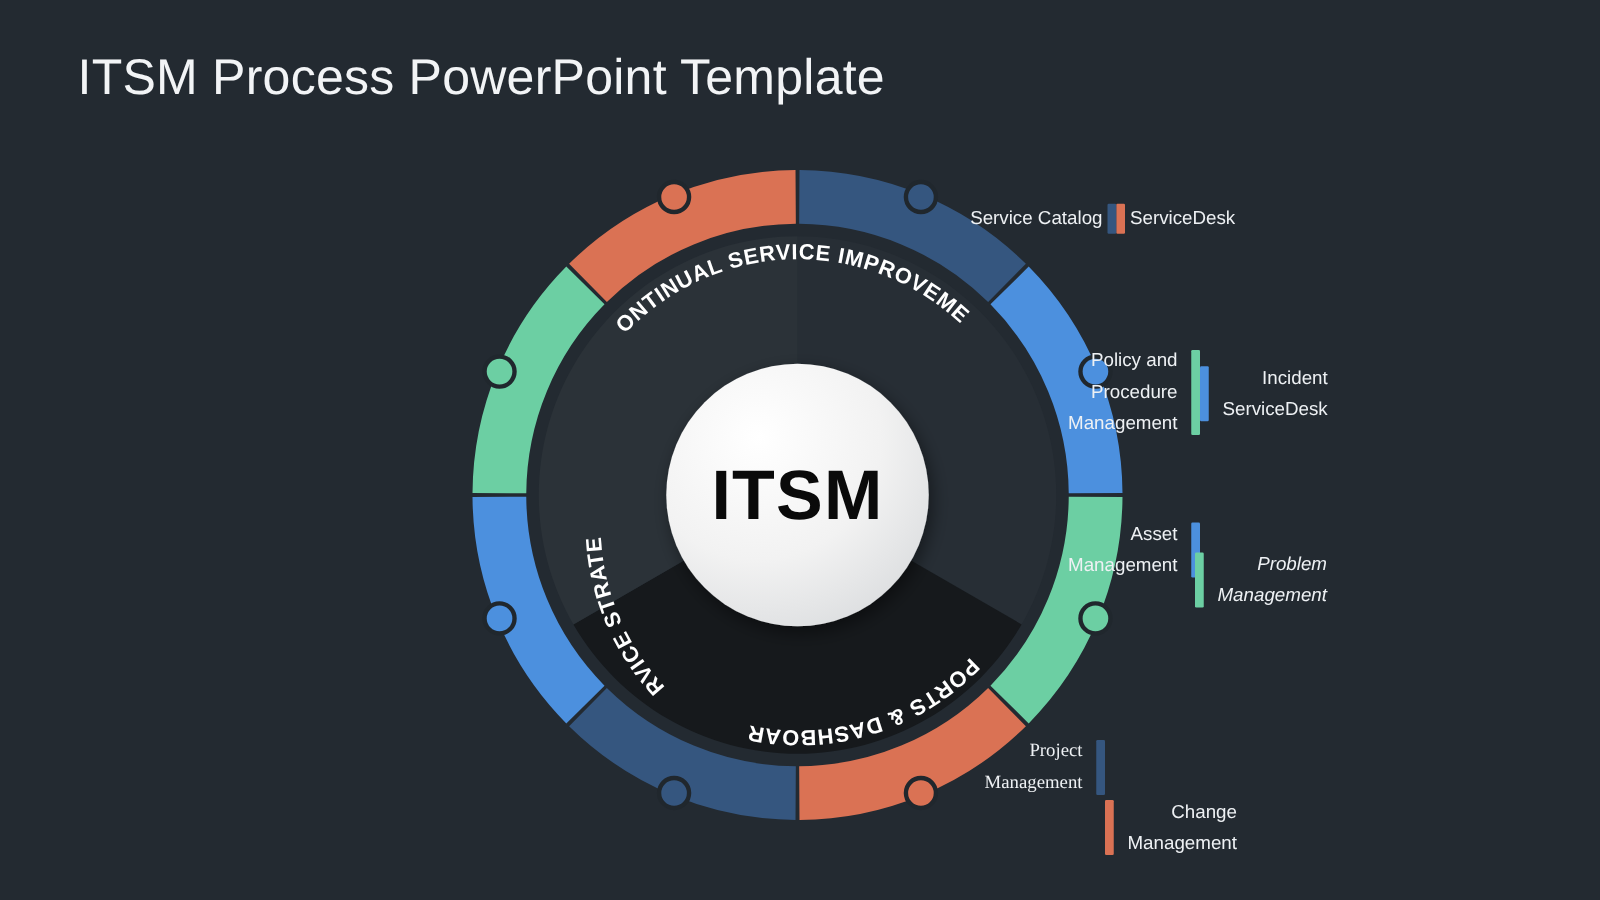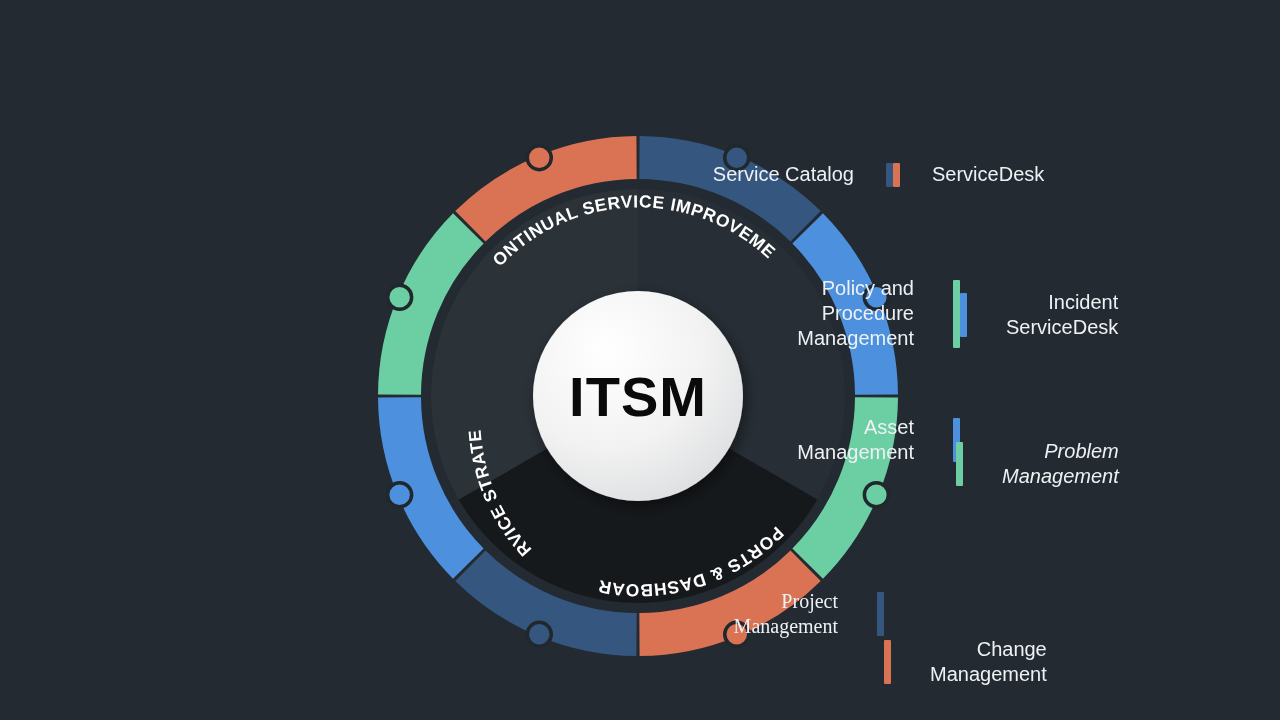--- a/index.html
+++ b/index.html
@@ -32,23 +32,22 @@
   #wheel {
     position: absolute;
     left: 0;
     top: 0;
   }
   .lbl {
     position: absolute;
     display: flex;
     align-items: center;
     color: #eef1f4;
-    font-size: 20px;
+    font-size: 15px;
     line-height: 25px;
-    gap: 28px;
   }
   .lbl.left {
     flex-direction: row;
     justify-content: flex-end;
     text-align: right;
   }
   .lbl.right {
     flex-direction: row;
     justify-content: flex-start;
     text-align: right;
@@ -74,20 +73,21 @@
     font-size: 56px;
     fill: #0a0a0a;
     letter-spacing: 1px;
   }
 </style>
 </head>
 <body>
 
 <div id="slide" style="background: rgb(35, 42, 49);">
 
+  <div id="title">ITSM Process PowerPoint Template</div>
 
   <svg id="wheel" width="1280" height="720" viewBox="0 0 1280 720">
     <defs>
       <radialGradient id="hubGrad" cx="35%" cy="28%" r="85%">
         <stop offset="0%" stop-color="#ffffff"></stop>
         <stop offset="55%" stop-color="#f2f2f2"></stop>
         <stop offset="100%" stop-color="#d9dbdd"></stop>
       </radialGradient>
       <filter id="hubShadow" x="-40%" y="-40%" width="180%" height="180%">
         <feDropShadow dx="3" dy="5" stdDeviation="7" flood-color="#000000" flood-opacity="0.45"></feDropShadow>

